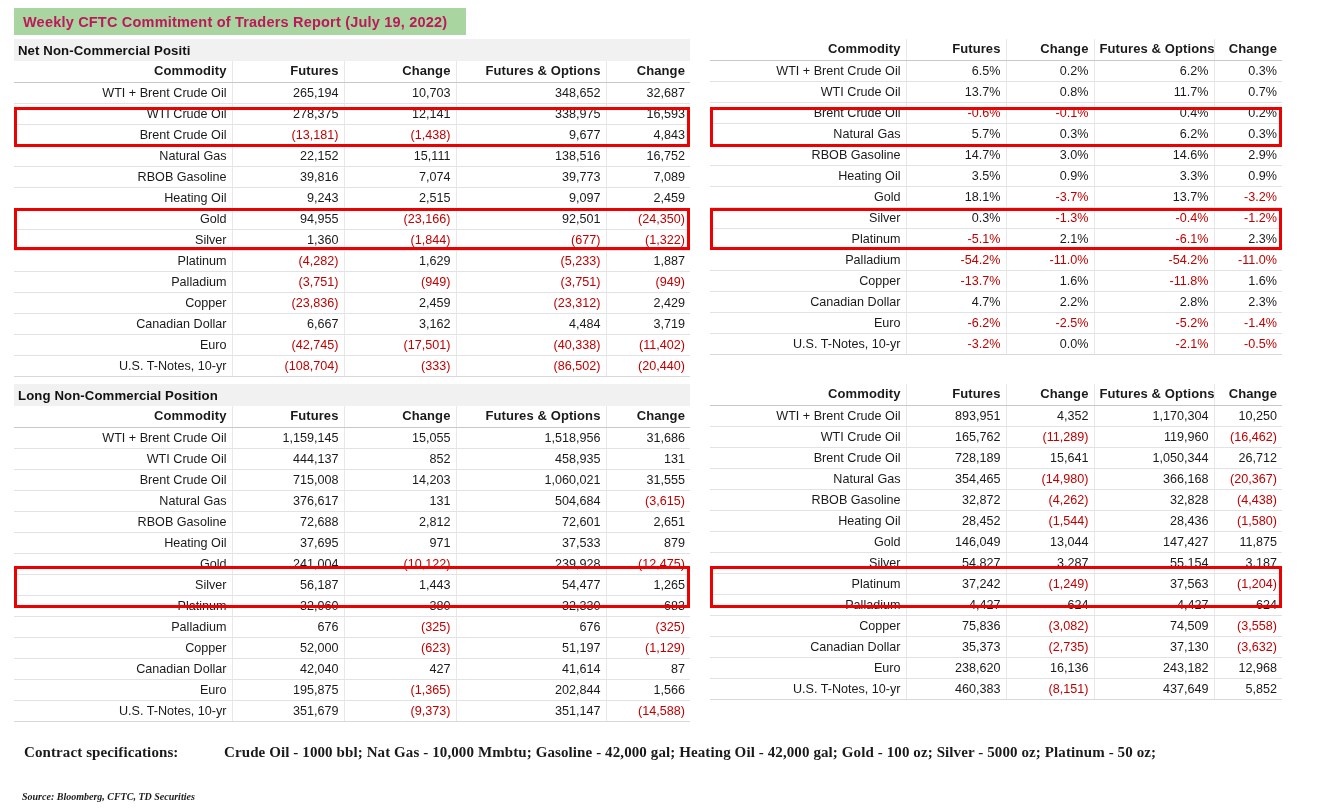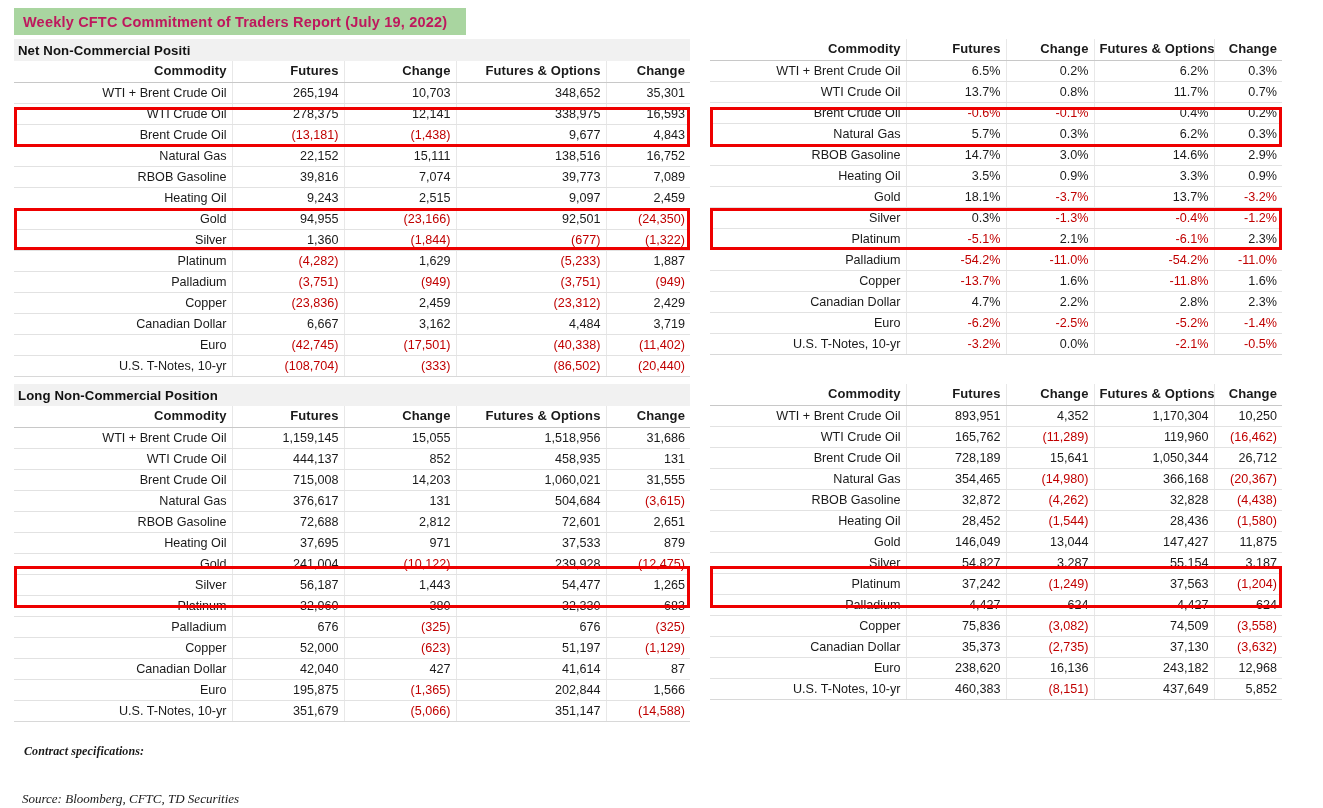--- a/index.html
+++ b/index.html
@@ -134,41 +134,40 @@
     pointer-events: none;
     z-index: 20;
   }
   
   .footnotes {
     position: absolute;
     left: 24px;
     top: 744px;
     width: 1280px;
     font-family: "Liberation Serif", serif;
-    font-style: italic;
     font-weight: bold;
-    font-size: 12px;
+    font-size: 15px;
     color: #1a1a1a;
     letter-spacing: 0.1px;
   }
   .fn-row {
     display: flex;
     align-items: baseline;
     height: 21px;
   }
   .fn-label { width: 200px; flex: 0 0 200px; }
   .fn-text  { flex: 1 1 auto; }
   .fn-source {
     position: absolute;
     left: 22px;
     top: 791px;
     font-family: "Liberation Serif", serif;
     font-style: italic;
-    font-weight: normal;
-    font-size: 13px;
+    font-weight: bold;
+    font-size: 10px;
     color: #1a1a1a;
   }
 </style>
 </head>
 <body>
 
 <div class="page">
 
   <div class="title-banner">
     <span class="title-text">Weekly CFTC Commitment of Traders Report (July 19, 2022)</span>
@@ -194,21 +193,21 @@
             <th class="num">Futures &amp; Options</th>
             <th class="num last">Change</th>
           </tr>
         </thead>
         <tbody>
           <tr>
             <td class="c-name">WTI + Brent Crude Oil</td>
             <td class="num ">265,194</td>
             <td class="num ">10,703</td>
             <td class="num ">348,652</td>
-            <td class="num last">35,301</td>
+            <td class="num last">32,687</td>
           </tr>
           <tr>
             <td class="c-name">WTI Crude Oil</td>
             <td class="num ">278,375</td>
             <td class="num ">12,141</td>
             <td class="num ">338,975</td>
             <td class="num last">16,593</td>
           </tr>
           <tr>
             <td class="c-name">Brent Crude Oil</td>
@@ -526,21 +525,21 @@
           <tr>
             <td class="c-name">Euro</td>
             <td class="num ">195,875</td>
             <td class="num  neg">(1,365)</td>
             <td class="num ">202,844</td>
             <td class="num last">1,566</td>
           </tr>
           <tr>
             <td class="c-name">U.S. T-Notes, 10-yr</td>
             <td class="num ">351,679</td>
-            <td class="num  neg">(5,066)</td>
+            <td class="num  neg">(9,373)</td>
             <td class="num ">351,147</td>
             <td class="num last neg">(14,588)</td>
           </tr>
         </tbody>
       </table>
     </div>
   <div class="tbl-block right row2">
       <table class="cot w-right">
         <colgroup>
           <col class="n">
@@ -657,20 +656,21 @@
             <td class="num ">437,649</td>
             <td class="num last">5,852</td>
           </tr>
         </tbody>
       </table>
     </div>
 
   <div class="footnotes">
     <div class="fn-row">
       <span class="fn-label">Contract specifications:</span>
+      <span class="fn-text">Crude Oil - 1000 bbl; Nat Gas - 10,000 Mmbtu; Gasoline - 42,000 gal; Heating Oil - 42,000 gal; Gold - 100 oz; Silver - 5000 oz; Platinum - 50 oz;</span>
     </div>
   </div>
   <div class="fn-source">Source: Bloomberg, CFTC, TD Securities</div>
 
 <div class="redbox" style="left: 14px; top: 107px; width: 676px; height: 40px; border-color: rgb(238, 0, 0);"></div>
     <div class="redbox" style="left: 710px; top: 107px; width: 572px; height: 40px; border-color: rgb(238, 0, 0);"></div>
     <div class="redbox" style="left: 14px; top: 208px; width: 676px; height: 42px; border-color: rgb(238, 0, 0);"></div>
     <div class="redbox" style="left: 710px; top: 208px; width: 572px; height: 42px; border-color: rgb(238, 0, 0);"></div>
     <div class="redbox" style="left: 14px; top: 566px; width: 676px; height: 42px; border-color: rgb(238, 0, 0);"></div>
     <div class="redbox" style="left: 710px; top: 566px; width: 572px; height: 42px; border-color: rgb(238, 0, 0);"></div>

